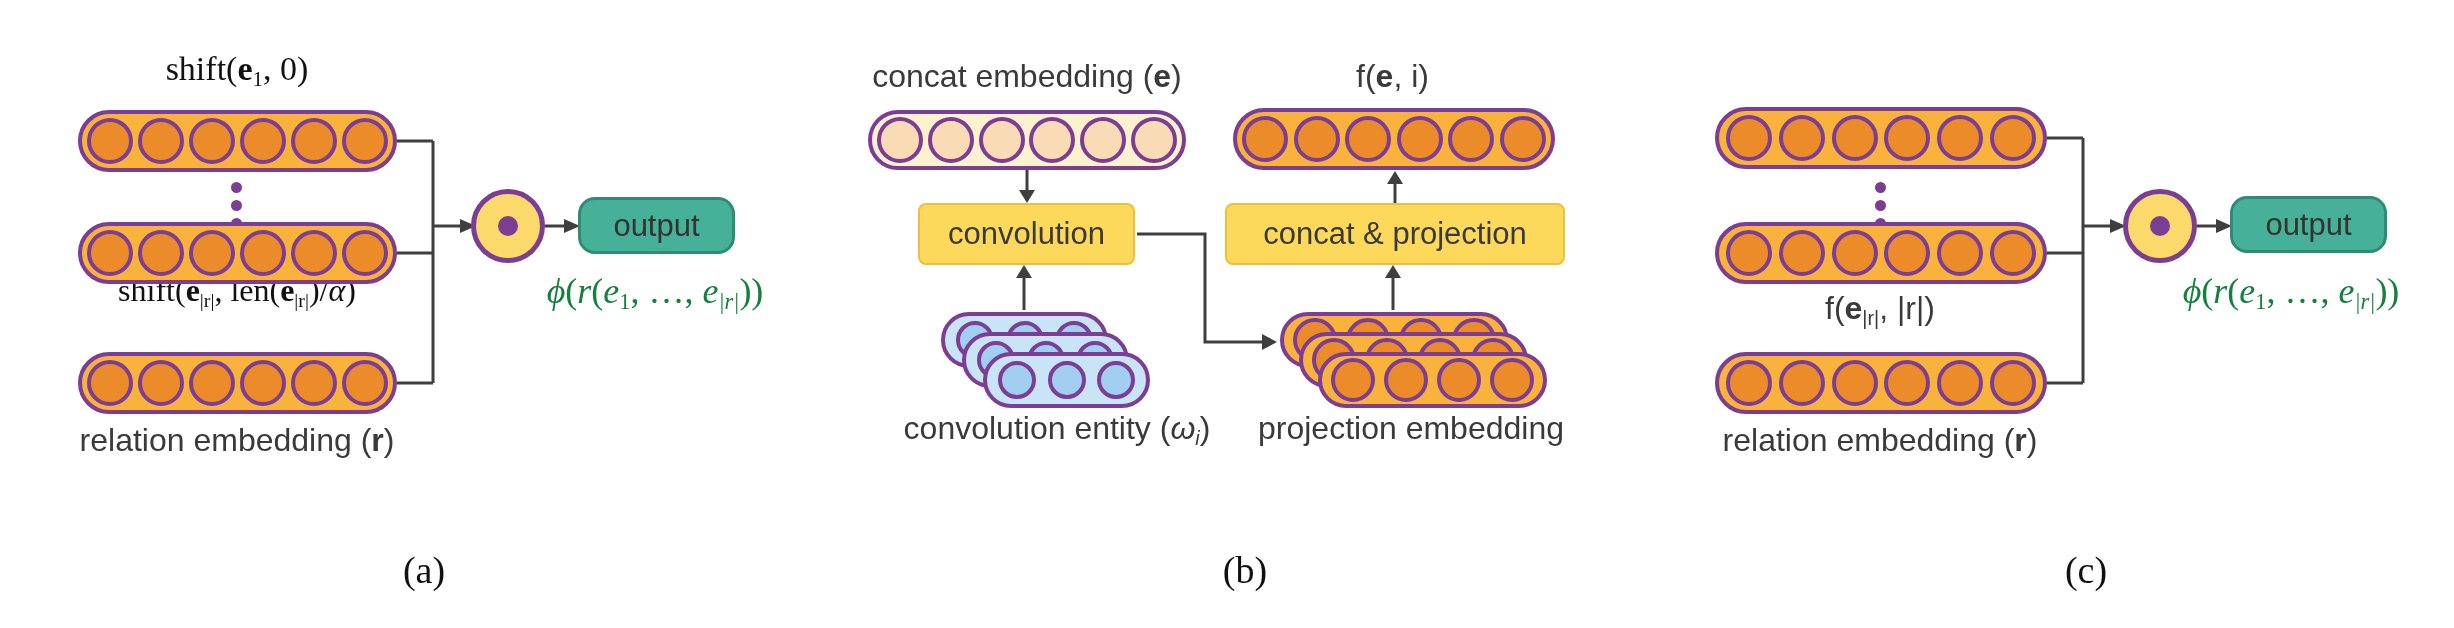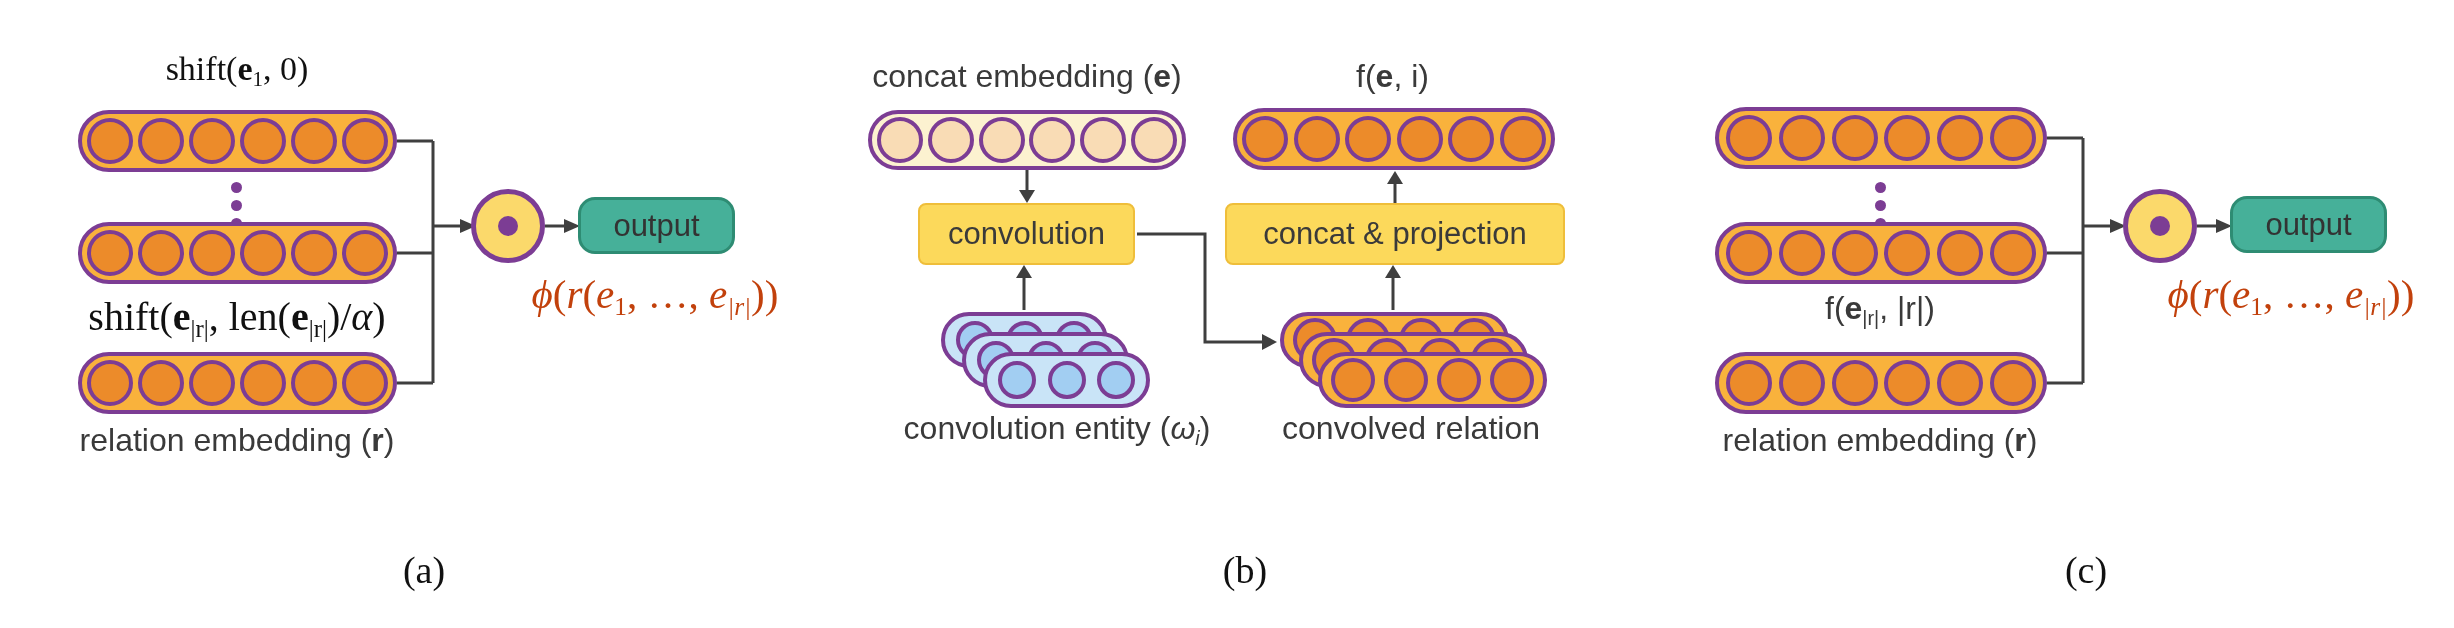--- a/index.html
+++ b/index.html
@@ -42,21 +42,21 @@
           display:flex; align-items:center; justify-content:center;
           font-size:31px; color:var(--text,#3a3a3a); z-index:2; }
   .obox { position:absolute; background:var(--teal,#46b099);
           border:3px solid var(--teal-border,#2e8c73); border-radius:17px;
           display:flex; align-items:center; justify-content:center;
           font-size:31px; color:#333333; z-index:2; }
 
   
   .lbl { position:absolute; text-align:center; color:var(--text,#3a3a3a); font-size:32px; white-space:nowrap; }
   .serif { font-family:"Liberation Serif", serif; font-size:34px; color:#111111; }
-  .formula { font-family:"Liberation Serif", serif; font-size:41px; color:#c2410c; }
+  .formula { font-family:"Liberation Serif", serif; font-size:36px; color:#15803d; }
   .caption { font-family:"Liberation Serif", serif; font-size:38px; color:#111111; }
 
   
   .rt-b { font-weight:bold; }
   .rt-i { font-style:italic; }
   .rt-sub { font-size:0.62em; vertical-align:-0.28em; }
   .rt-isub { font-size:0.62em; vertical-align:-0.28em; font-style:italic; }
 </style>
 </head>
 <body>
@@ -102,21 +102,21 @@
       <span class="dot"></span>
     </div>
   <div class="pill gold" style="left:78px;top:222px;width:319px;height:62px;">
       <span class="circle"></span>
       <span class="circle"></span>
       <span class="circle"></span>
       <span class="circle"></span>
       <span class="circle"></span>
       <span class="circle"></span>
     </div>
-  <div class="lbl serif abs" style="left:52px;top:293px;width:370px;font-size:40px;"><span>shift(</span><span class="rt-b">e</span><span class="rt-sub">|r|</span><span>, len(</span><span class="rt-b">e</span><span class="rt-sub">|r|</span><span>)/</span><span class="rt-i">α</span><span>)</span></div>
+  <div class="lbl serif abs" style="left:52px;top:272px;width:370px;font-size:32px;"><span>shift(</span><span class="rt-b">e</span><span class="rt-sub">|r|</span><span>, len(</span><span class="rt-b">e</span><span class="rt-sub">|r|</span><span>)/</span><span class="rt-i">α</span><span>)</span></div>
   <div class="pill gold" style="left:78px;top:352px;width:319px;height:62px;">
       <span class="circle"></span>
       <span class="circle"></span>
       <span class="circle"></span>
       <span class="circle"></span>
       <span class="circle"></span>
       <span class="circle"></span>
     </div>
   <div class="lbl abs" style="left:62px;top:422px;width:350px;"><span>relation embedding (</span><span class="rt-b">r</span><span>)</span></div>
   <div class="opnode" style="left:471px;top:189px;">
@@ -182,21 +182,21 @@
       <span class="circle"></span>
     </div>
   <div class="pill z3 md gold" style="left:1318px;top:352px;width:229px;height:56px;">
       <span class="circle"></span>
       <span class="circle"></span>
       <span class="circle"></span>
       <span class="circle"></span>
     </div>
 
   <div class="lbl abs" style="left:882px;top:410px;width:350px;"><span>convolution entity (</span><span class="rt-i">ω</span><span class="rt-isub">i</span><span>)</span></div>
-  <div class="lbl abs" style="left:1246px;top:410px;width:330px;"><span>convolved relation</span></div>
+  <div class="lbl abs" style="left:1246px;top:410px;width:330px;"><span>projection embedding</span></div>
   <div class="lbl caption abs" style="left:1145px;top:548px;width:200px;">(b)</div>
 
   <div class="pill gold" style="left:1715px;top:107px;width:332px;height:62px;">
       <span class="circle"></span>
       <span class="circle"></span>
       <span class="circle"></span>
       <span class="circle"></span>
       <span class="circle"></span>
       <span class="circle"></span>
     </div>

